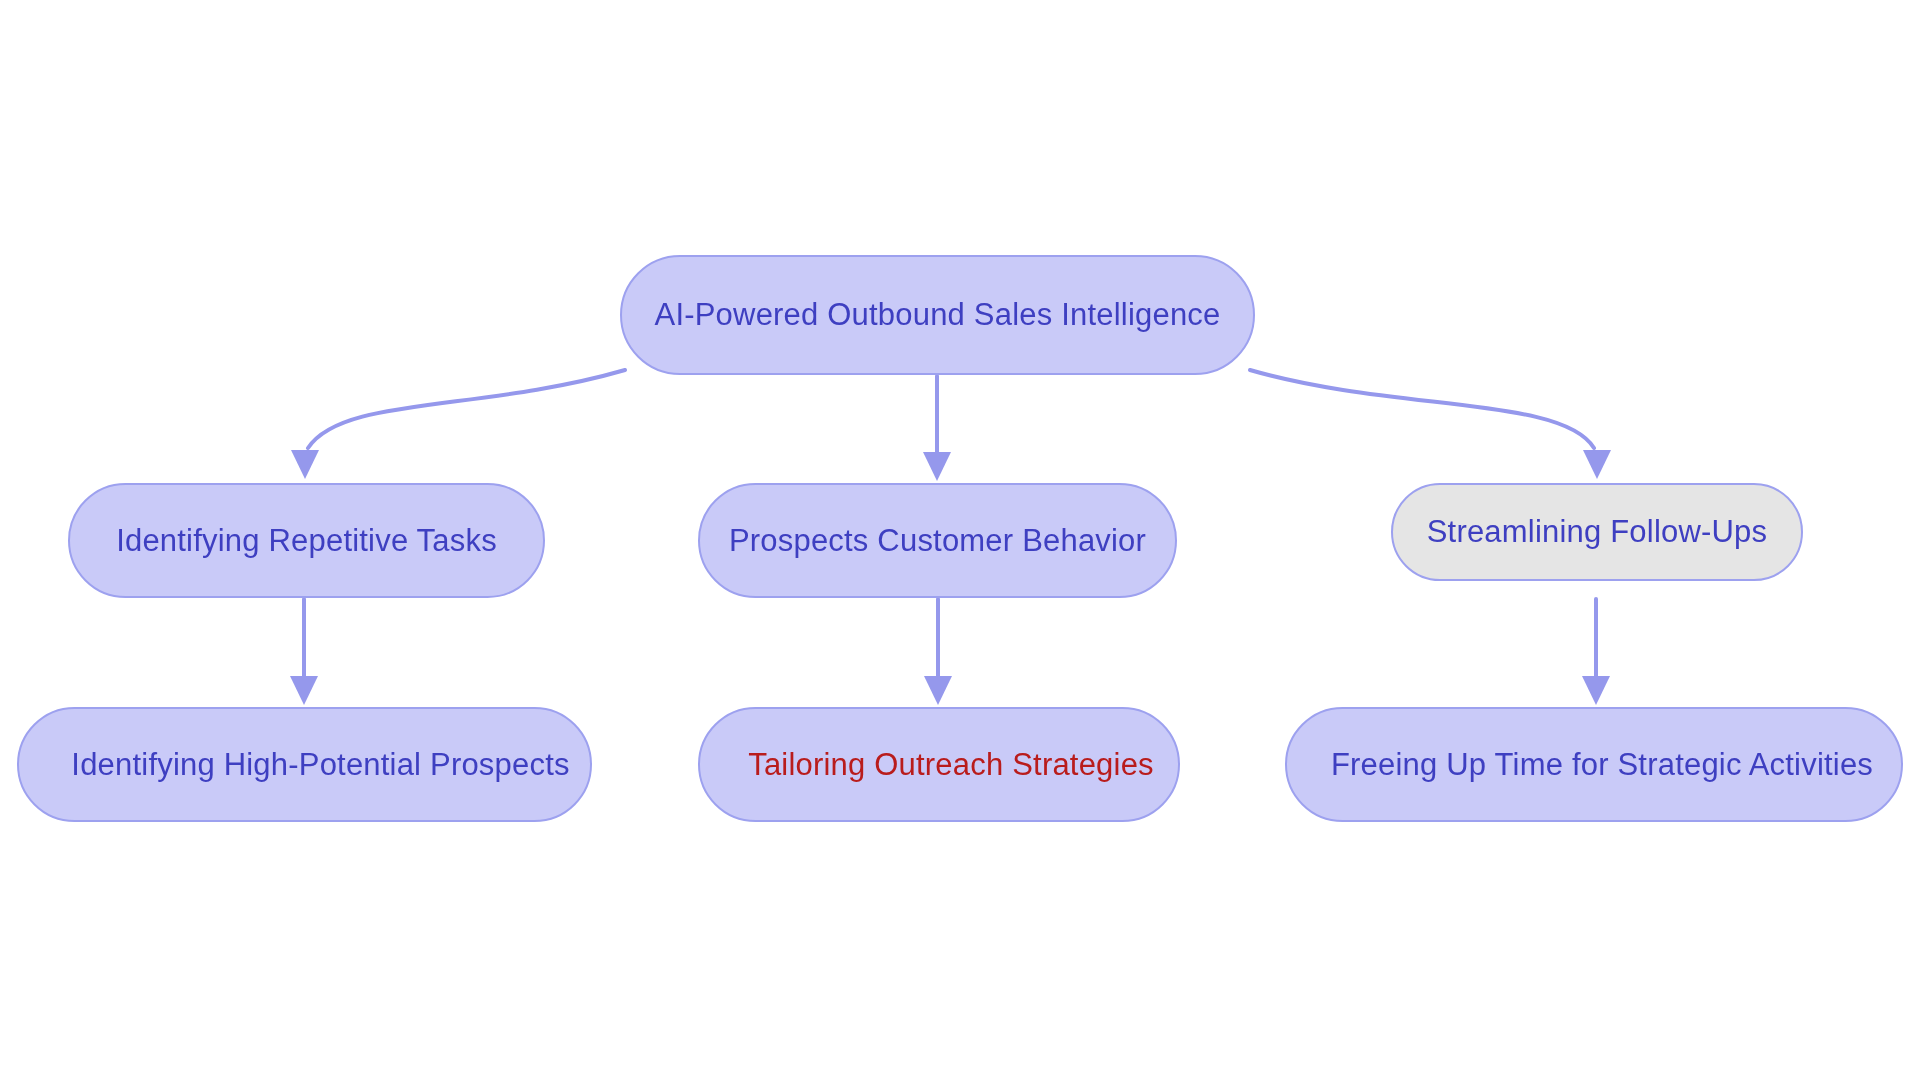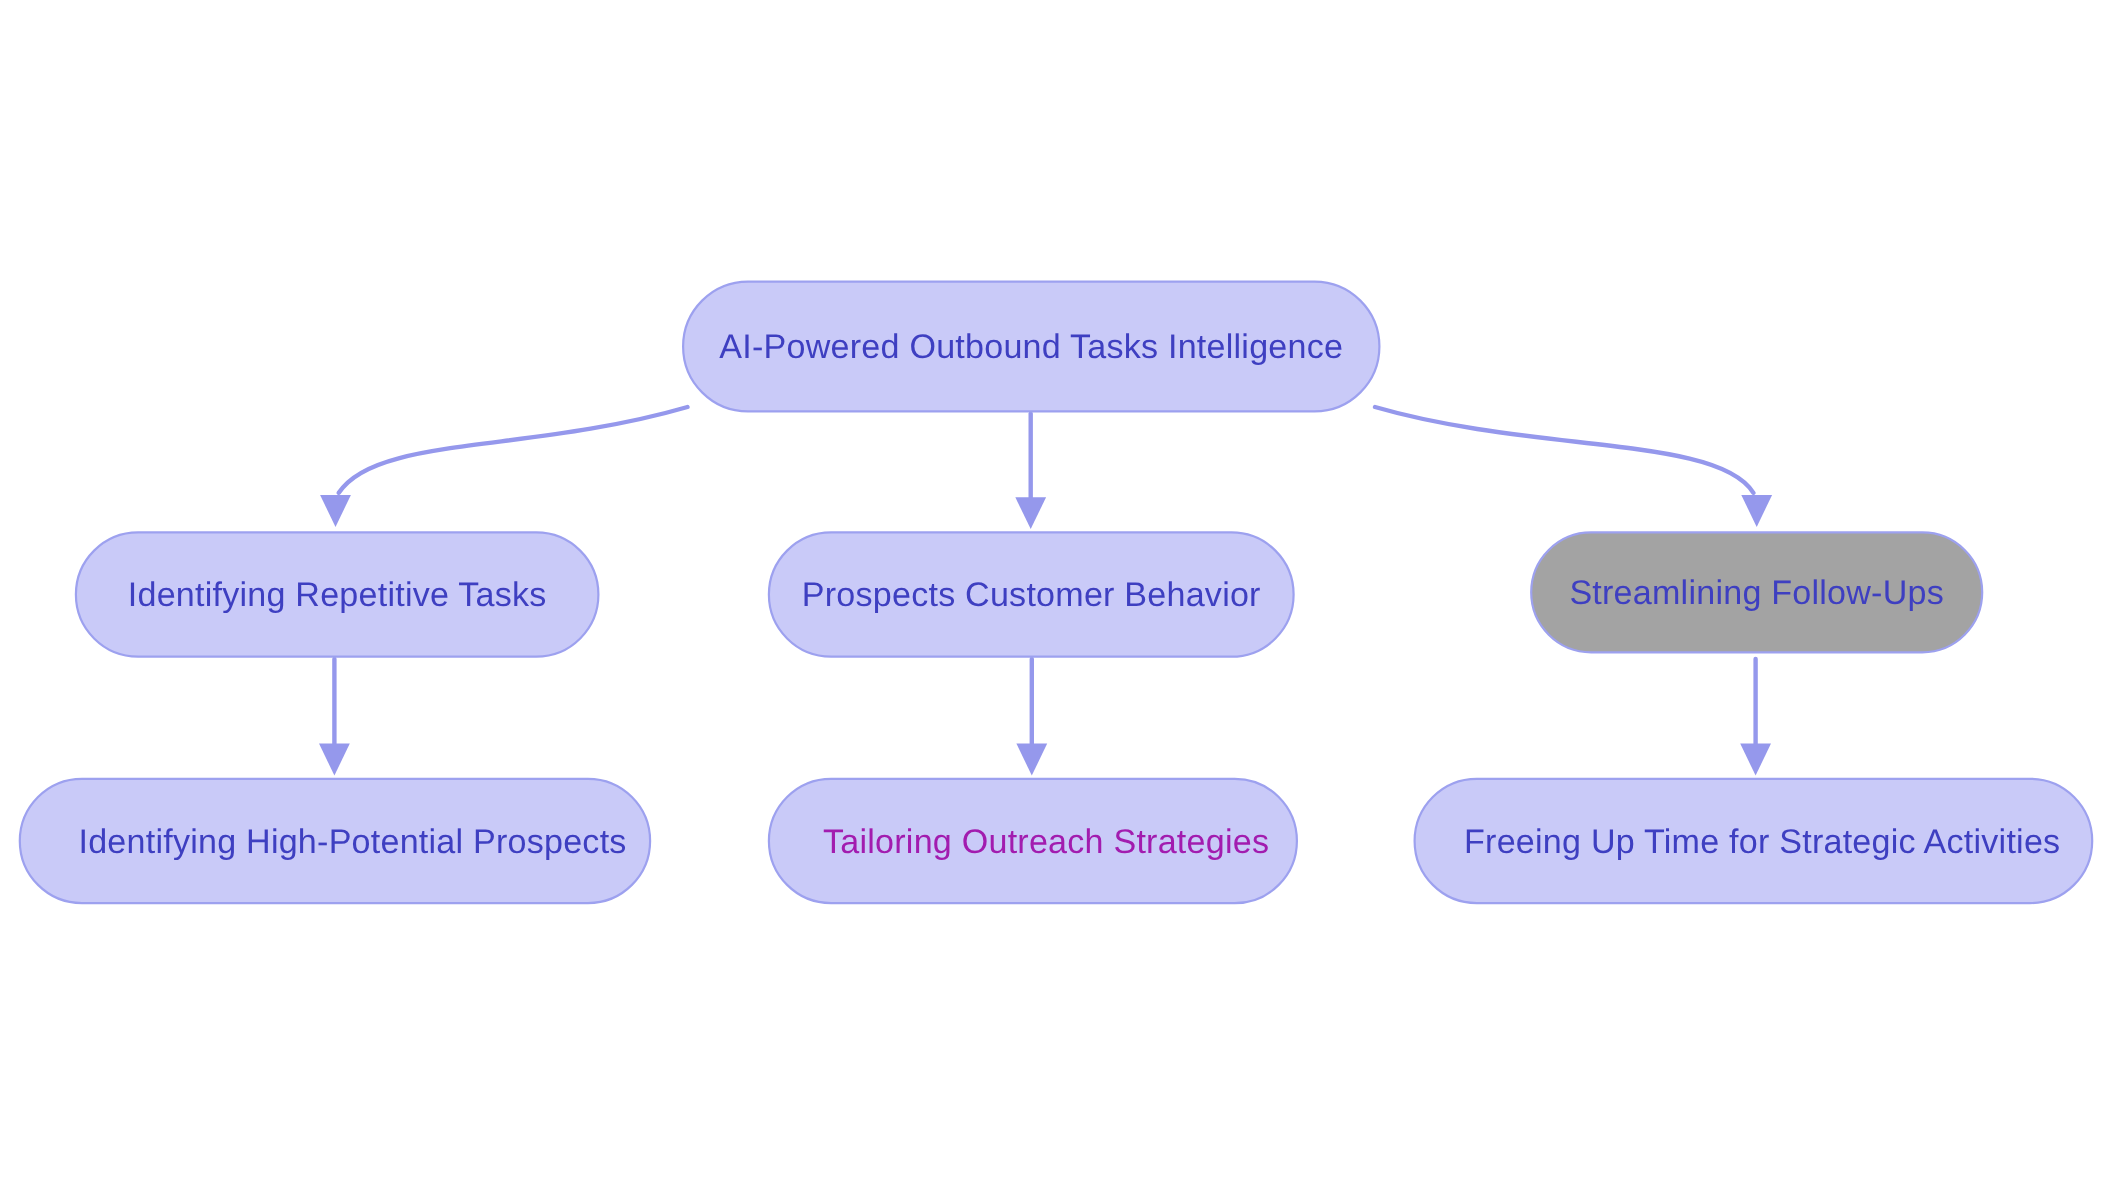--- a/index.html
+++ b/index.html
@@ -72,34 +72,34 @@
         <path class="edge-path" d="M 938 599 L 938 678" stroke="#9598ec"></path>
         <polygon points="924,676 952,676 938,705" fill="#9598ec"></polygon>
       </g>
       <g>
         <path class="edge-path" d="M 1596 599 L 1596 678" stroke="#9598ec"></path>
         <polygon points="1582,676 1610,676 1596,705" fill="#9598ec"></polygon>
       </g>
     </svg>
   <div id="nodes-layer">
       <div class="node" style="left: 620px; top: 255px; width: 635px; height: 120px; background: rgb(201, 202, 248); border-color: rgb(157, 161, 239);">
-        <span class="node-label" style="color: rgb(62, 63, 193);">AI-Powered Outbound Tasks Intelligence</span>
+        <span class="node-label" style="color: rgb(62, 63, 193);">AI-Powered Outbound Sales Intelligence</span>
       </div>
       <div class="node" style="left: 68px; top: 483px; width: 477px; height: 115px; background: rgb(201, 202, 248); border-color: rgb(157, 161, 239);">
         <span class="node-label" style="color: rgb(62, 63, 193);">Identifying Repetitive Tasks</span>
       </div>
       <div class="node" style="left: 698px; top: 483px; width: 479px; height: 115px; background: rgb(201, 202, 248); border-color: rgb(157, 161, 239);">
         <span class="node-label" style="color: rgb(62, 63, 193);">Prospects Customer Behavior</span>
       </div>
-      <div class="node" style="left: 1391px; top: 483px; width: 412px; height: 111px; background: #a3a3a3; border-color: rgb(157, 161, 239);">
+      <div class="node" style="left: 1391px; top: 483px; width: 412px; height: 98px; background: #e5e5e5; border-color: rgb(157, 161, 239);">
         <span class="node-label" style="color: rgb(62, 63, 193);">Streamlining Follow-Ups</span>
       </div>
       <div class="node" style="left: 17px; top: 707px; width: 575px; height: 115px; background: rgb(201, 202, 248); border-color: rgb(157, 161, 239);">
         <span class="node-label" style="color: rgb(62, 63, 193); margin-left: 32px;">Identifying High-Potential Prospects</span>
       </div>
       <div class="node" style="left: 698px; top: 707px; width: 482px; height: 115px; background: rgb(201, 202, 248); border-color: rgb(157, 161, 239);">
-        <span class="node-label" style="color: #a21caf; margin-left: 24px;">Tailoring Outreach Strategies</span>
+        <span class="node-label" style="color: #b91c1c; margin-left: 24px;">Tailoring Outreach Strategies</span>
       </div>
       <div class="node" style="left: 1285px; top: 707px; width: 618px; height: 115px; background: rgb(201, 202, 248); border-color: rgb(157, 161, 239);">
         <span class="node-label" style="color: rgb(62, 63, 193); margin-left: 16px;">Freeing Up Time for Strategic Activities</span>
       </div>
     </div>
 </div>
 
 </body></html>

